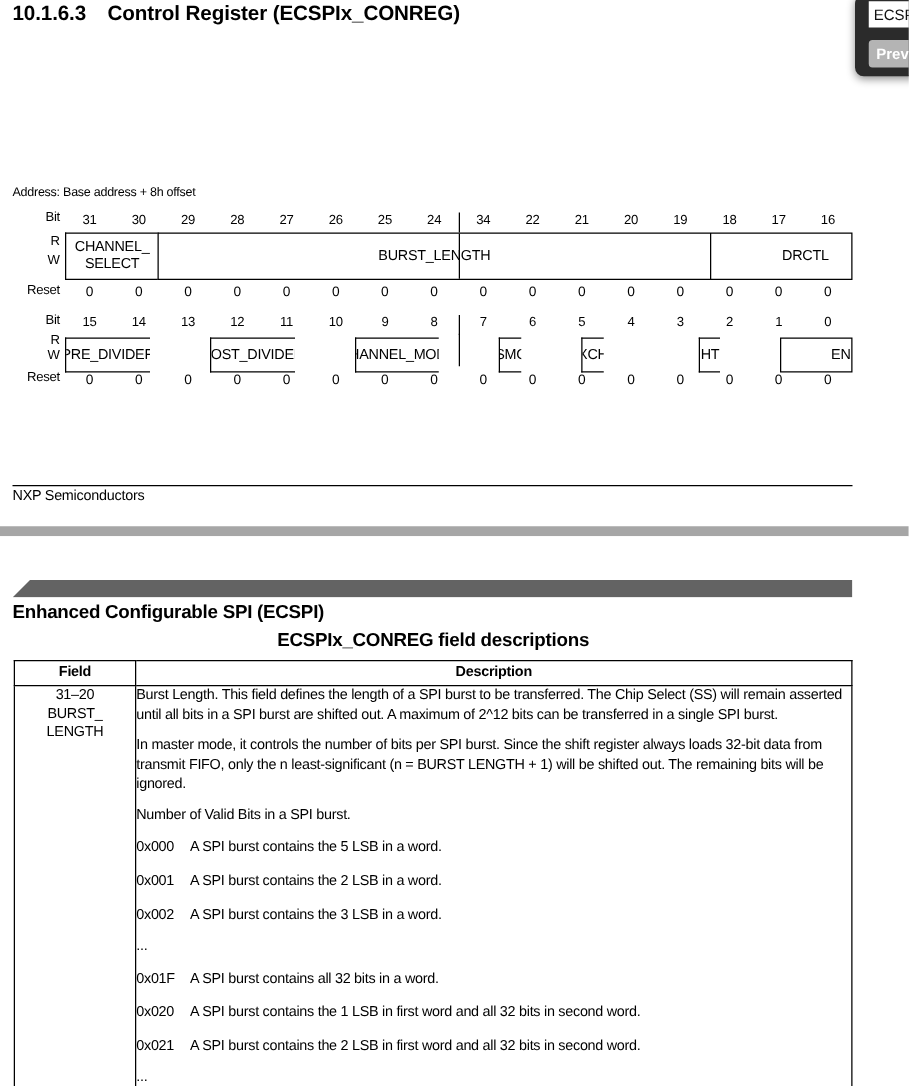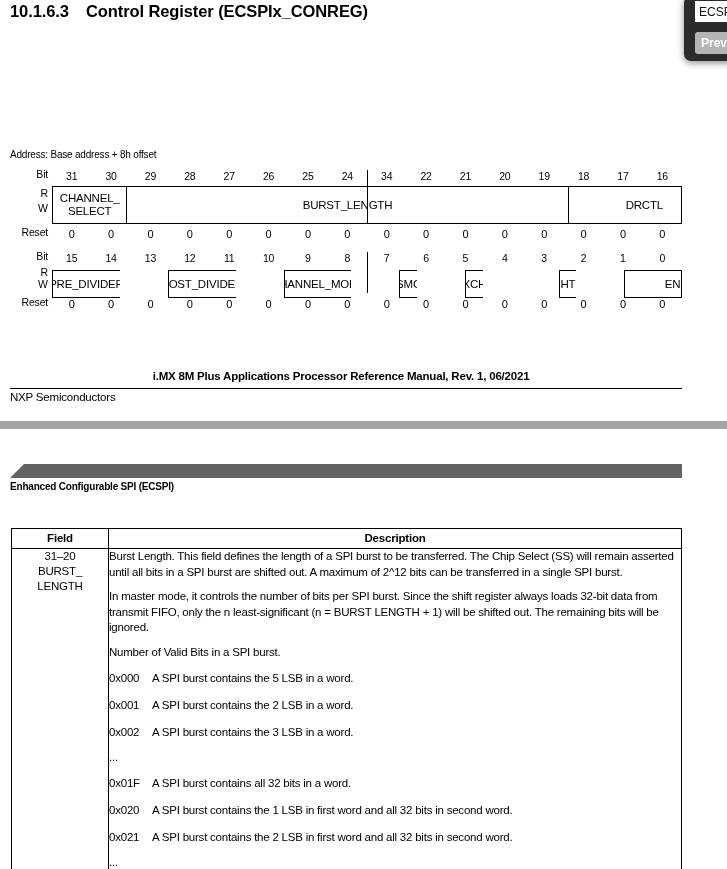--- a/index.html
+++ b/index.html
@@ -212,21 +212,21 @@
     height: 14px;
     background: #636363;
     clip-path: polygon(14px 0, 100% 0, 100% 100%, 0 100%);
   }
   .chapter-label {
     position: absolute;
     left: 10px;
     top: 481px;
     font-family: "Liberation Sans", sans-serif;
     font-weight: bold;
-    font-size: 10px;
+    font-size: 15px;
     letter-spacing: -0.2px;
   }
 
   
   .table-title {
     position: absolute;
     left: 11px;
     top: 504px;
     width: 671px;
     text-align: center;
@@ -449,30 +449,30 @@
       <span>0</span>
       <span>0</span>
       <span>0</span>
       <span>0</span>
       <span>0</span>
       <span>0</span>
       <span>0</span>
     </div>
   </div>
 
-  <div class="footer-title">i.MX 8M Plus Applications Processor Reference Manual, Rev. 1, 06/2021</div>
   <div class="footer-rule"></div>
   <div class="footer-left">NXP Semiconductors</div>
 
   <div class="page-gap"></div>
   <div class="page-gap-shade"></div>
 
   <div class="chapter-banner"></div>
   <div class="chapter-label">Enhanced Configurable SPI (ECSPI)</div>
 
+  <div class="table-title">ECSPIx_CONREG field descriptions</div>
 
   <table class="fd-table">
     <colgroup>
       <col class="fd-col-field">
       <col>
     </colgroup>
     <thead>
       <tr>
         <th>Field</th>
         <th>Description</th>

